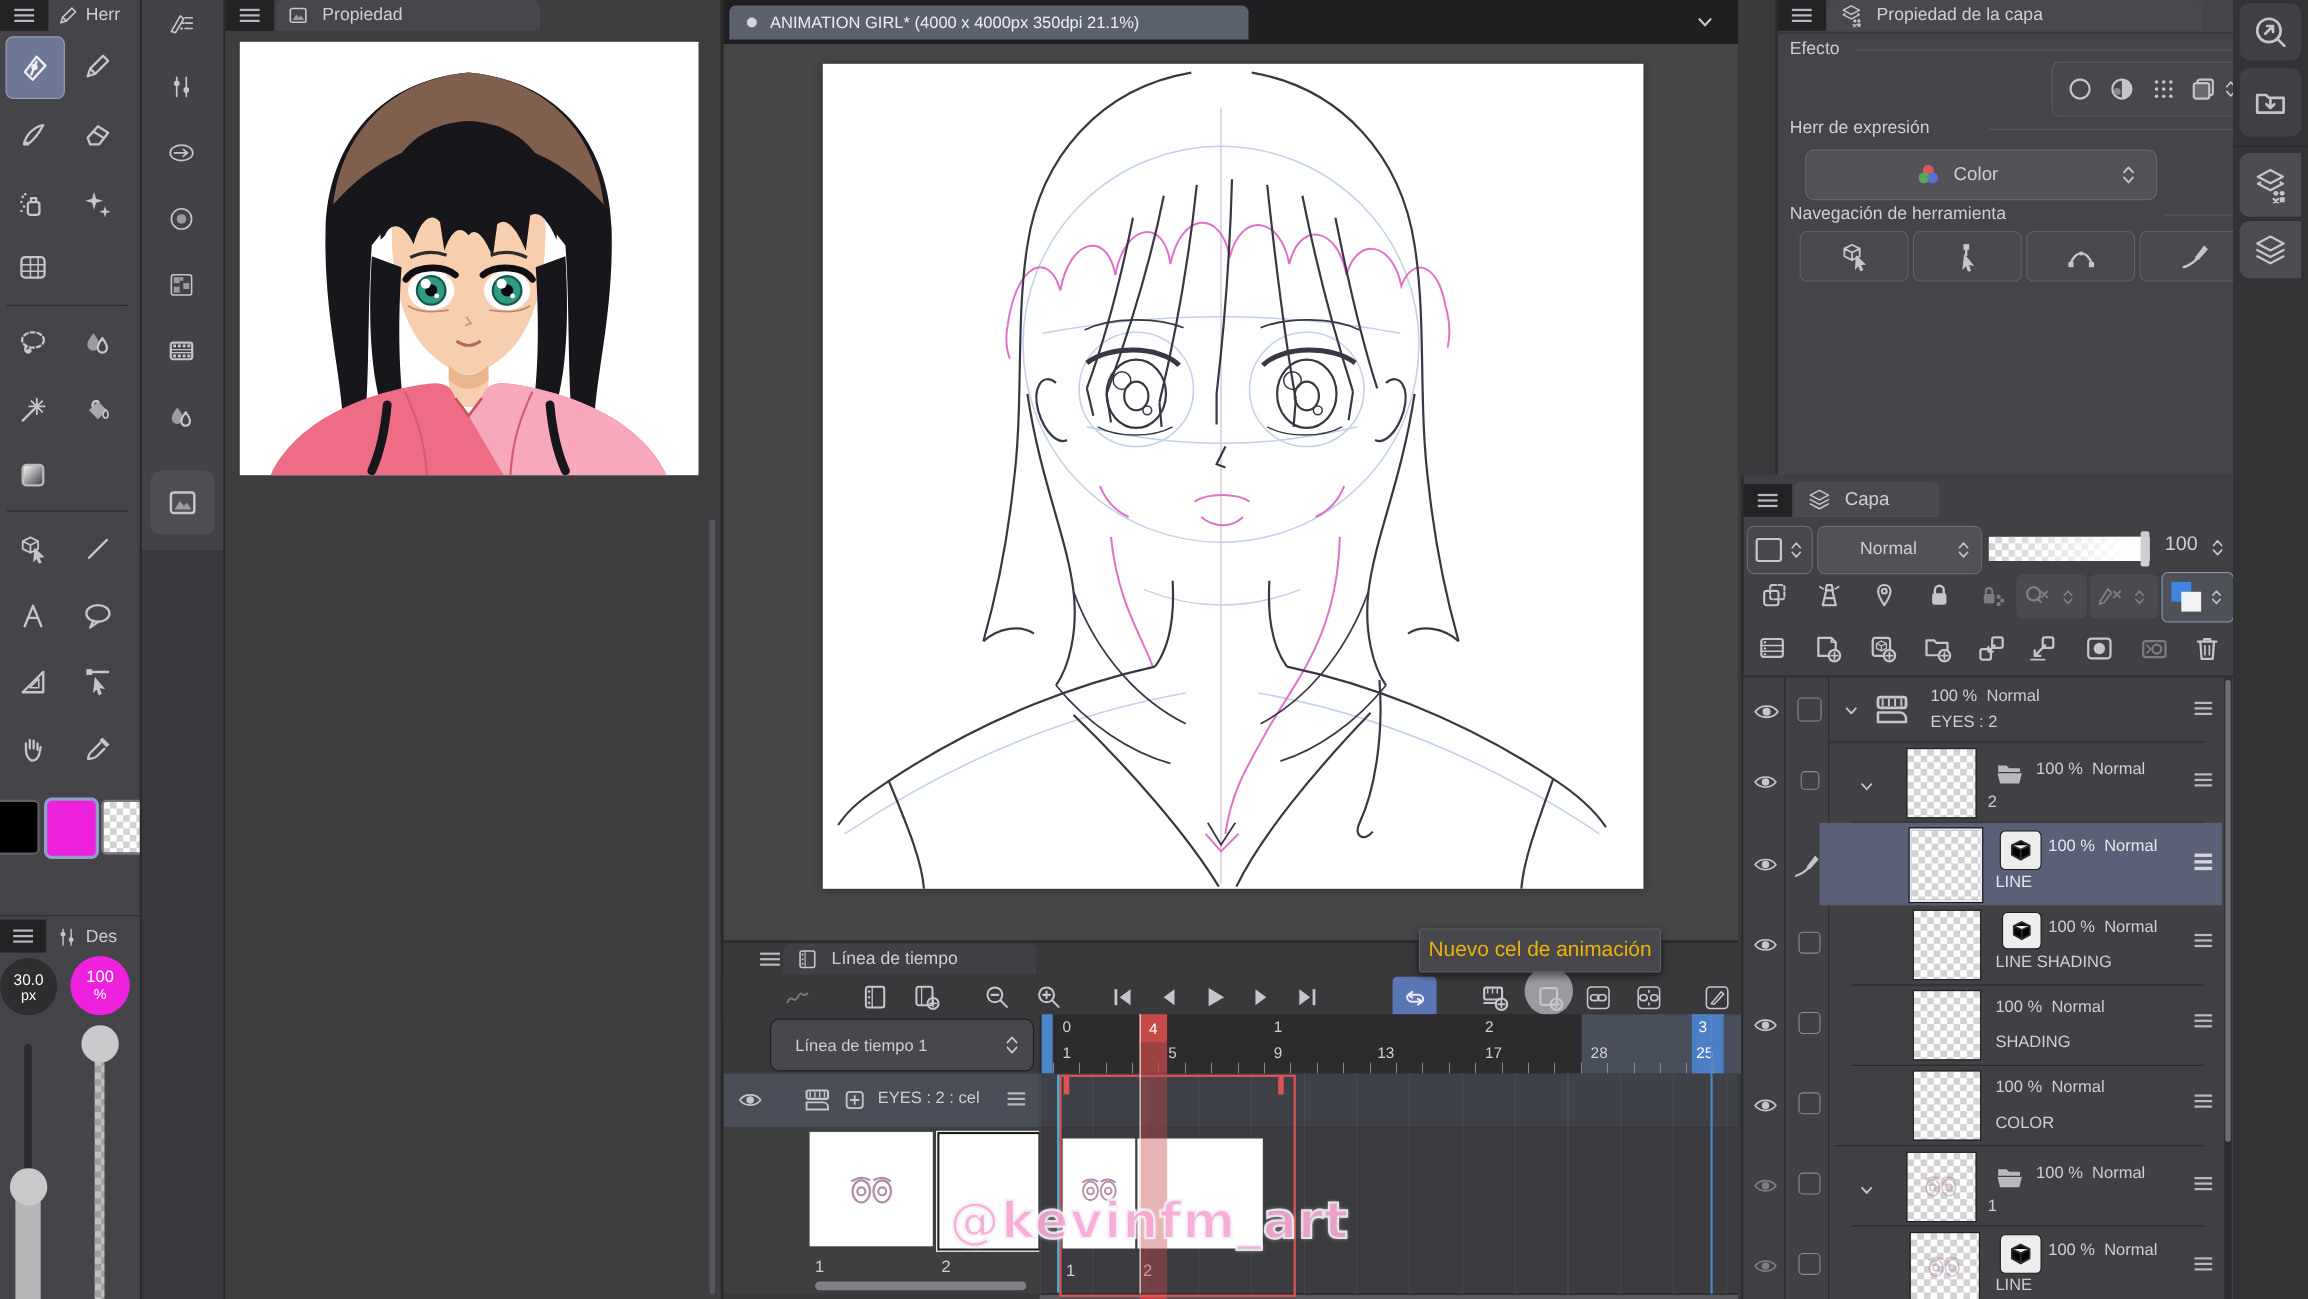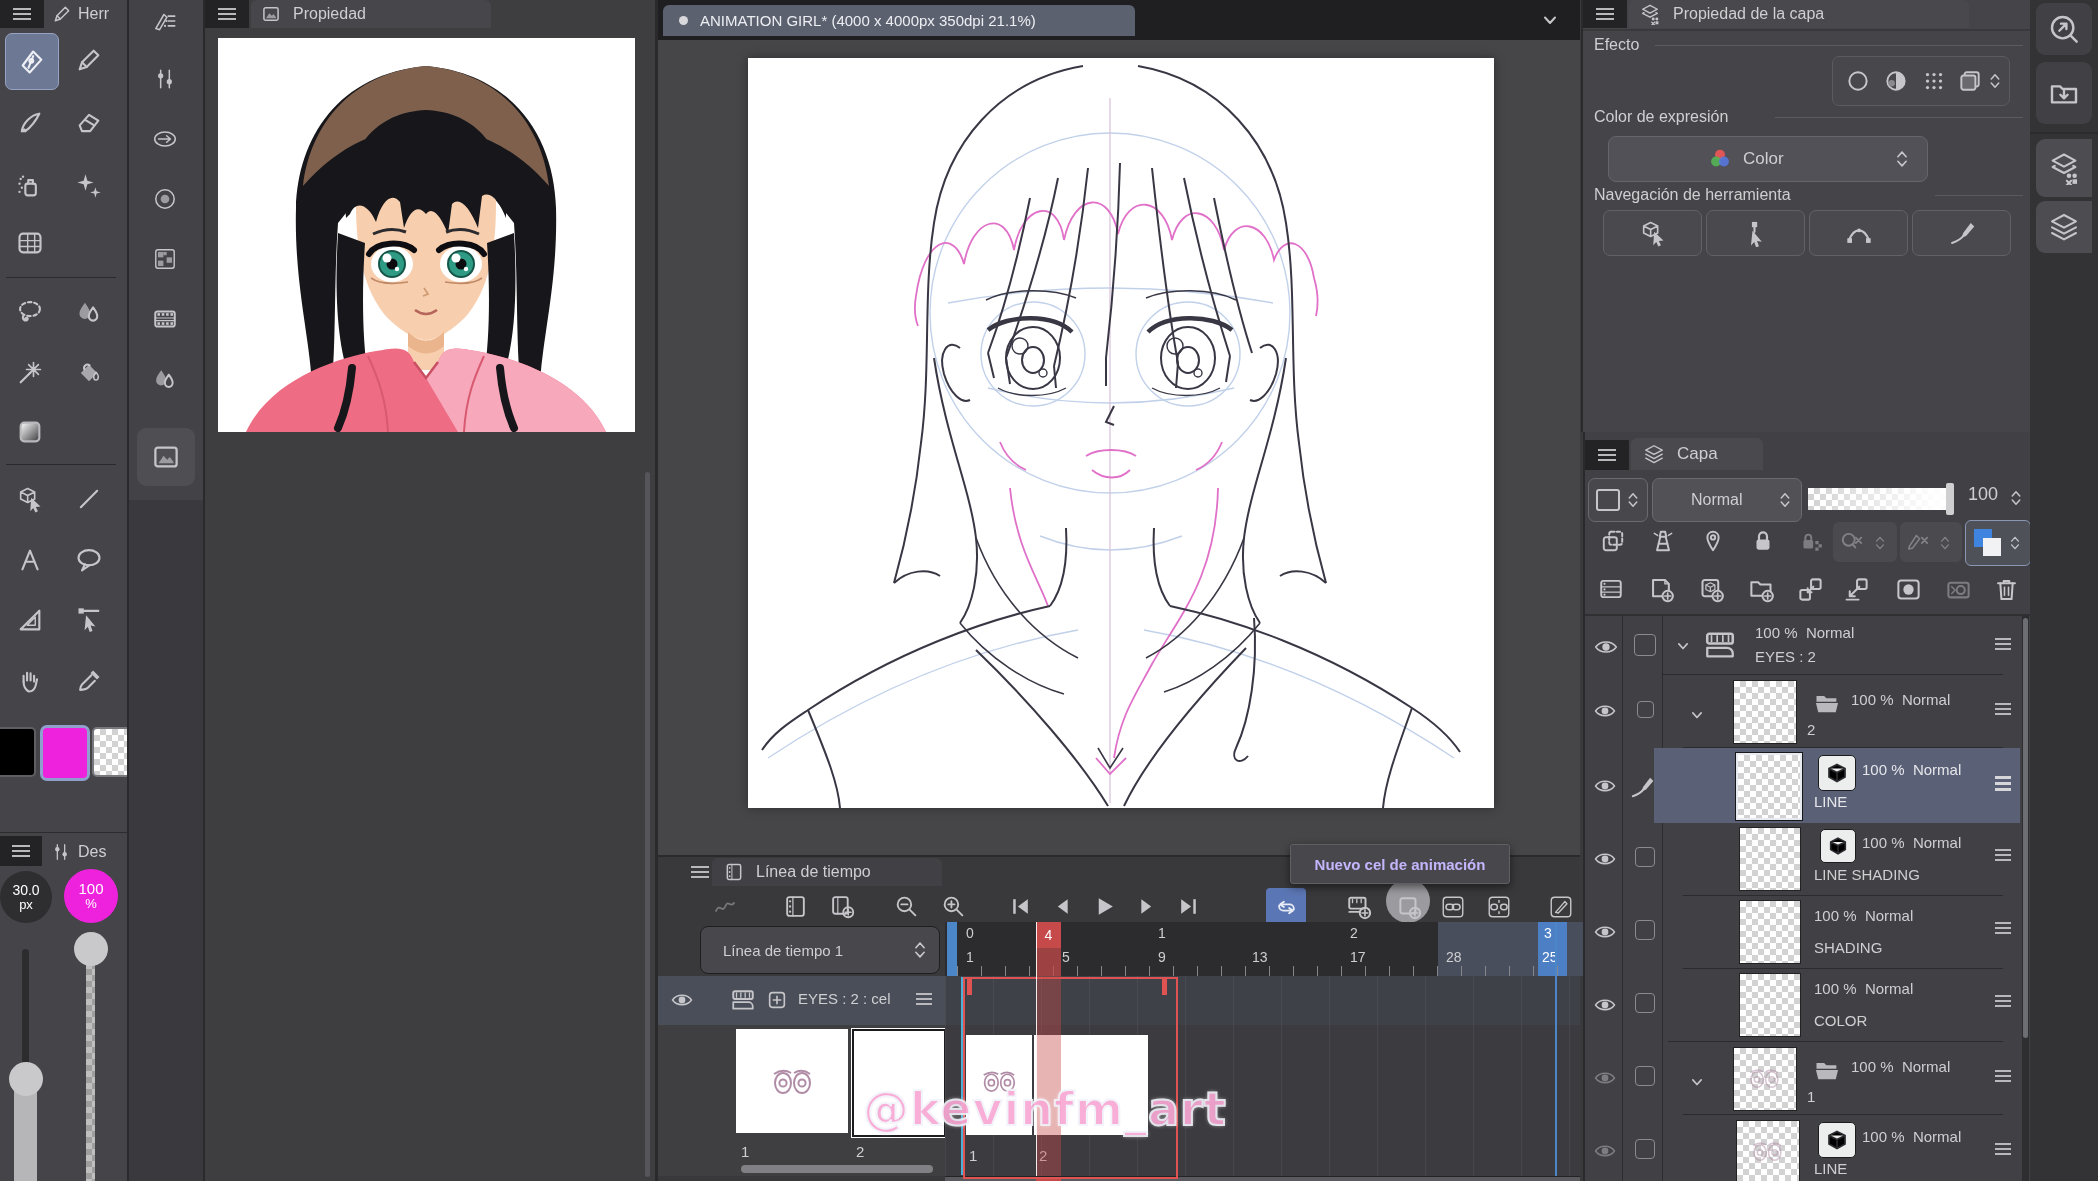--- a/index.html
+++ b/index.html
@@ -729,21 +729,21 @@
         <span></span>
       </div>
     <div class="abs tabbox" style="left:54px;top:1px;width:230px;height:28px;background:#414145;">
       <svg class="ic" width="20" height="20" style="margin-left:12px">
           <use href="#i-timelinetab"></use>
         </svg>
       <span class="txt" style="margin-left:12px;font-size:16px;">Línea de tiempo</span>
     </div>
 
     <div class="abs" style="left:632px;top:-13px;width:218px;height:38px;background:#48484c;border:1px solid #5f5f64;border-radius:3px;box-shadow:0 3px 8px rgba(0,0,0,.5);display:flex;align-items:center;justify-content:center;z-index:30;">
-      <span class="txt" style="font-size:15px;color:#c4b5fd;font-weight:bold;">Nuevo cel de animación</span>
+      <span class="txt" style="font-size:19px;color:#eab308;">Nuevo cel de animación</span>
     </div>
 
     <div class="abs" style="left:0;top:30px;width:922px;height:40px;background:#39393c;">
       <svg class="ic abs dim" style="left:55px;top:8px" width="24" height="24">
           <use href="#i-graph"></use>
         </svg>
       <svg class="ic abs" style="left:125px;top:7px" width="25" height="25">
           <use href="#i-timelinetab"></use>
         </svg>
       <svg class="ic abs" style="left:172px;top:7px" width="25" height="25">
@@ -879,21 +879,21 @@
 
     <div class="abs" style="left:287px;top:319px;width:635px;height:7px;background:#232326;">
       <div class="abs" style="left:0;top:1px;width:635px;height:5px;background:#5a5a5f;"></div>
       <div class="abs" style="left:91px;top:1px;width:25px;height:5px;background:#c64a4a;"></div>
     </div>
 
     <div class="abs" style="left:205px;top:225px;z-index:20;font-family:'DejaVu Sans',sans-serif;font-weight:bold;font-size:46px;letter-spacing:1px;color:#f9a8d4;
                 -webkit-text-stroke:2px #f2f2fa;text-shadow:0 0 4px rgba(255,255,255,.8);opacity:.92;">@kevinfm_art</div>
   </div>
 
-  <div class="abs" id="layerprop" style="left:1581px;top:0;width:447px;height:432px;background:#454549;border-left:2px solid #2a2a2d;">
+  <div class="abs" id="layerprop" style="left:1614px;top:0;width:447px;height:432px;background:#454549;border-left:2px solid #2a2a2d;">
     <div class="abs hamb" style="left:0;top:0;width:44px;height:28px;">
         <span></span>
       </div>
     <div class="abs tabbox" style="left:46px;top:0;width:340px;height:28px;background:#49494d;">
       <svg class="ic" width="22" height="22" style="margin-left:10px">
           <use href="#i-layerprop"></use>
         </svg>
       <span class="txt" style="margin-left:12px;font-size:16px;">Propiedad de la capa</span>
     </div>
     <div class="abs sep" style="left:0;top:29px;width:447px;height:2px;background:#39393c;"></div>
@@ -911,21 +911,21 @@
           <use href="#i-effdots"></use>
         </svg>
       <svg class="ic abs" style="left:124px;top:11px" width="26" height="26">
           <use href="#i-efflayers"></use>
         </svg>
       <svg class="ic abs" style="left:152px;top:13px" width="20" height="22" viewBox="0 0 24 24">
           <use href="#i-chevud"></use>
         </svg>
     </div>
 
-    <span class="abs txt" style="left:11px;top:108px;font-size:16px;">Color de expresión</span>
+    <span class="abs txt" style="left:11px;top:108px;font-size:16px;">Herr de expresión</span>
     <div class="abs lbl-line" style="left:192px;top:117px;width:248px;"></div>
     <div class="abs" style="left:25px;top:136px;width:318px;height:44px;background:#515157;border:1px solid #65656a;border-radius:8px;display:flex;align-items:center;">
       <svg class="ic" width="26" height="26" style="margin-left:98px">
           <use href="#i-rgb"></use>
         </svg>
       <span class="txt" style="margin-left:10px;font-size:17px;">Color</span>
       <svg class="ic" width="22" height="34" viewBox="0 0 24 24" style="margin-left:auto;margin-right:14px;">
           <use href="#i-chevud"></use>
         </svg>
     </div>

